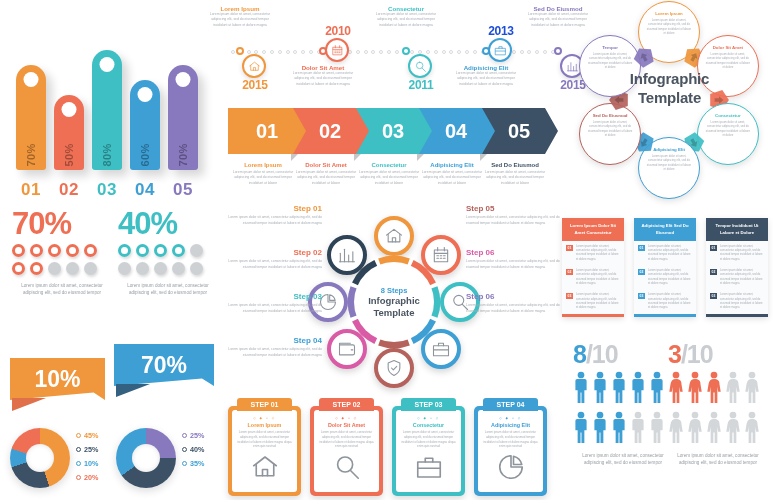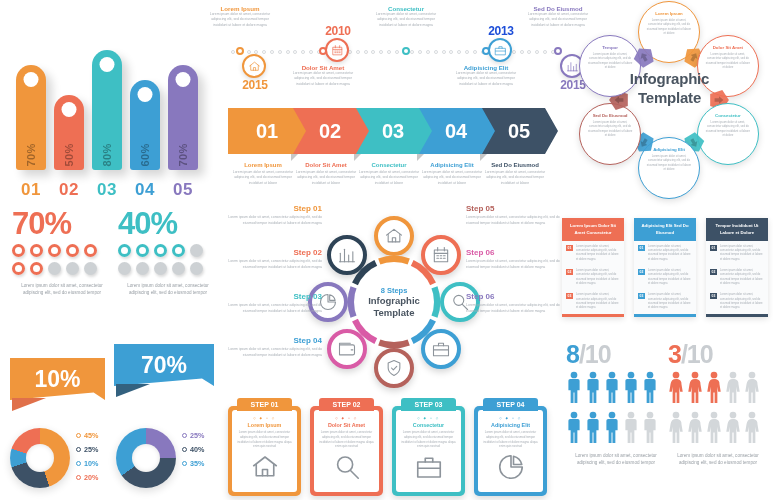--- a/index.html
+++ b/index.html
@@ -312,20 +312,29 @@
           <path d="M16 3v4"></path>
           <path d="M7 13h2M11 13h2M15 13h2M7 16h2M11 16h2M15 16h2"></path>
         </svg>
       </div>
     </div>
     <div class="tl-ring2" style="color: rgb(238, 111, 84); left: 91px; top: 45px;"></div>
     <div class="tl-node" style="left: 64px; width: 62px; top: 62px;">
       <div class="tl-head" style="color: rgb(238, 111, 84);">Dolor Sit Amet</div>
       <div class="tl-body">Lorem ipsum dolor sit amet, consectetur adipiscing elit, sed do eiusmod tempor incididunt ut labore et dolore magna</div>
     </div>
+    <div class="tl-node" style="left: 162px; top: 52px; color: rgb(62, 191, 196);">
+      <div class="tl-circ" style="margin-left: 18px;">
+        <svg viewBox="0 0 24 24" fill="none" stroke="#3EBFC4" stroke-width="1.3" stroke-linecap="round" stroke-linejoin="round" style="width: 13px; height: 13px;">
+          <path d="M10.5 4a6 6 0 1 0 0 12 6 6 0 0 0 0-12z"></path>
+          <path d="M14.8 14.8 21 21"></path>
+        </svg>
+      </div>
+      <div class="tl-year" style="color: rgb(62, 191, 196);">2011</div>
+    </div>
     <div class="tl-ring2" style="color: rgb(62, 191, 196); left: 174px; top: 45px;"></div>
     <div class="tl-node" style="left: 147px; width: 62px; top: 3px;">
       <div class="tl-head" style="color: rgb(62, 191, 196);">Consectetur</div>
       <div class="tl-body">Lorem ipsum dolor sit amet, consectetur adipiscing elit, sed do eiusmod tempor incididunt ut labore et dolore magna</div>
     </div>
     <div class="tl-node" style="left: 242px; top: 22px; color: rgb(61, 159, 212);">
       <div class="tl-year" style="color: #1d4ed8;">2013</div>
       <div class="tl-circ" style="margin-left: 18px;">
         <svg viewBox="0 0 24 24" fill="none" stroke="#3D9FD4" stroke-width="1.3" stroke-linecap="round" stroke-linejoin="round" style="width: 13px; height: 13px;">
           <path d="M3 8h18v12H3z"></path>
@@ -617,21 +626,21 @@
       </div>
       <div class="c3-row">
         <div class="c3-num" style="background: rgb(61, 81, 102);">03</div>
         <div class="c3-b">Lorem ipsum dolor sit amet, consectetur adipiscing elit, sed do eiusmod tempor incididunt ut labore et dolore magna</div>
       </div>
       <div class="c3-foot" style="background: rgb(61, 81, 102);"></div>
     </div>
   </div>
 
 <div class="panel" id="people">
-    <div class="pp-block" style="left: 4px;">
+    <div class="pp-block" style="left: 11px;">
       <div class="pp-ratio"><span style="color: rgb(61, 159, 212);">8</span><span class="den">/10</span></div>
       <div class="pp-row">
         <div><svg viewBox="0 0 20 40" style="width: 16px; height: 32px;">
             <g fill="#3D9FD4">
               <circle cx="10" cy="5" r="4.2"></circle>
               <path d="M5.4 10h9.2c1.6 0 2.4 1 2.4 2.6V24h-2.8v16h-3.6V27h-1.2v13H5.8V24H3V12.6C3 11 3.8 10 5.4 10z"></path>
             </g>
           </svg></div>
         <div><svg viewBox="0 0 20 40" style="width: 16px; height: 32px;">
             <g fill="#3D9FD4">

